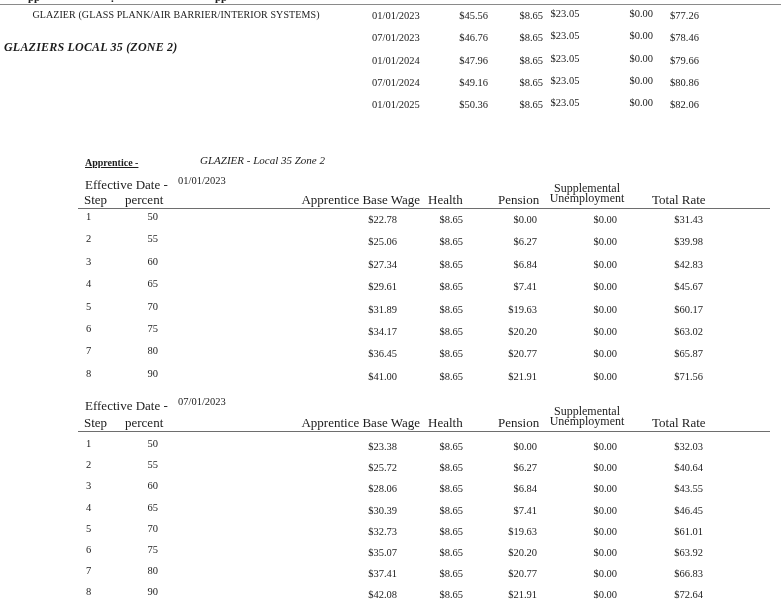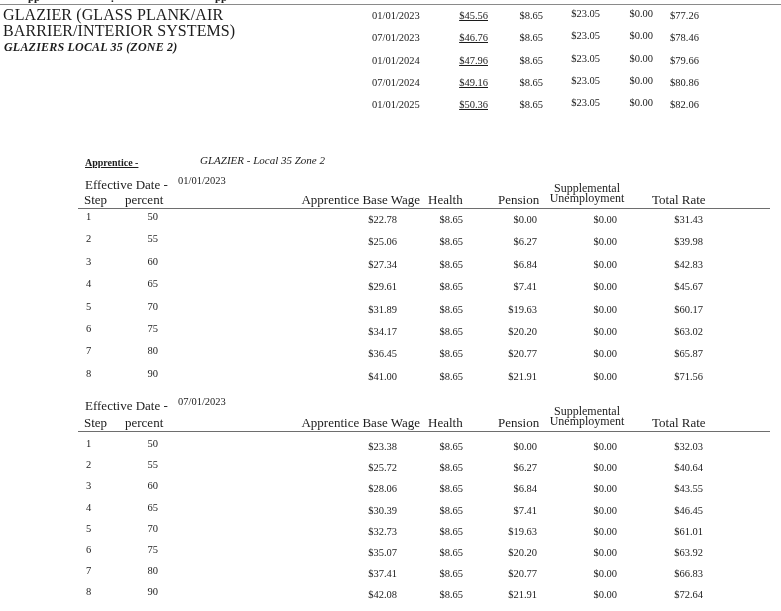--- a/index.html
+++ b/index.html
@@ -9,30 +9,30 @@
     background:#ffffff; color:#1c1c1c;
     font-family:"Liberation Serif", serif; font-size:10.5px;
   }
   .abs { position:absolute; white-space:nowrap; }
   .rule { position:absolute; height:1px; background:#6e6e6e; }
   #top-rule { left:0; width:781px; top:4px; background:#8a8a8a; }
   
   .artifact { position:absolute; font-size:11px; font-weight:bold; color:#222; }
 
   
-  #doc-title { left:3px; top:7px; width:312px; font-size:16px; line-height:15.5px; white-space:normal; letter-spacing:0.1px; }
+  #doc-title { left:20px; top:7px; width:312px; font-size:10px; line-height:15.5px; white-space:normal; letter-spacing:0.1px;text-align:center; }
   #doc-subtitle { left:4px; top:40px; font-size:12px; font-weight:bold; font-style:italic; letter-spacing:0.2px; }
 
   
   .jr-row { position:absolute; left:0; top:0; width:781px; height:15px; }
   .jr-row .cell { position:absolute; top:0; }
   .jr-date { left:372px; width:70px; text-align:left; }
-  .jr-c0 { left:418px; width:70px; text-align:right;text-decoration:underline; }
+  .jr-c0 { left:418px; width:70px; text-align:right; }
   .jr-c1 { left:473px; width:70px; text-align:right; }
-  .jr-c2 { left:530px; width:70px; text-align:right; top:-2px !important; }
+  .jr-c2 { left:530px; width:70px; text-align:center; top:-2px !important; }
   .jr-c3 { left:583px; width:70px; text-align:right; top:-2px !important; }
   .jr-c4 { left:670px; width:70px; text-align:left; }
 
   
   .bold { font-weight:bold;text-decoration:underline; }
   .ital { font-style:italic; }
   #app-label { left:85px; top:157px; font-size:10px; }
   #app-program { left:160px; top:154px; font-size:11px;margin-left:40px; }
 
   .eff-label { font-size:13px; font-weight:normal; }

